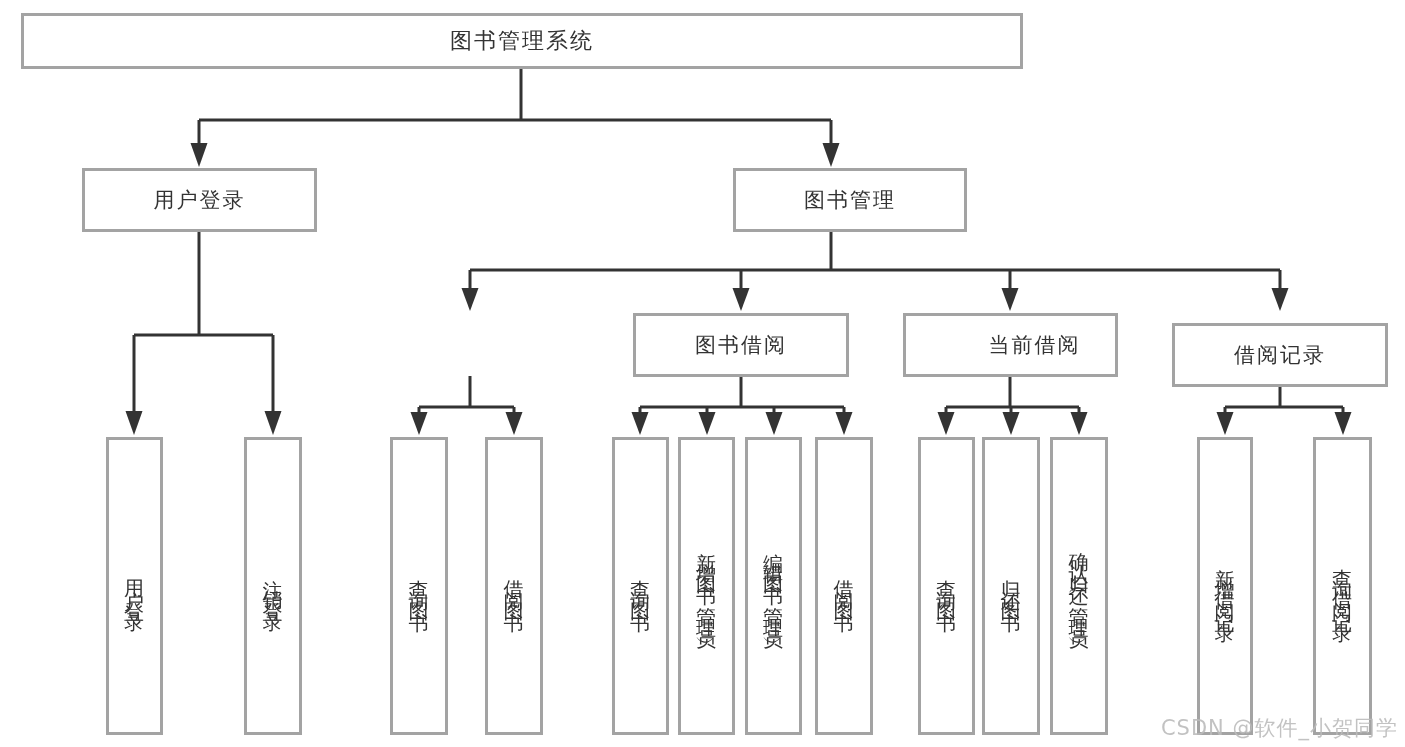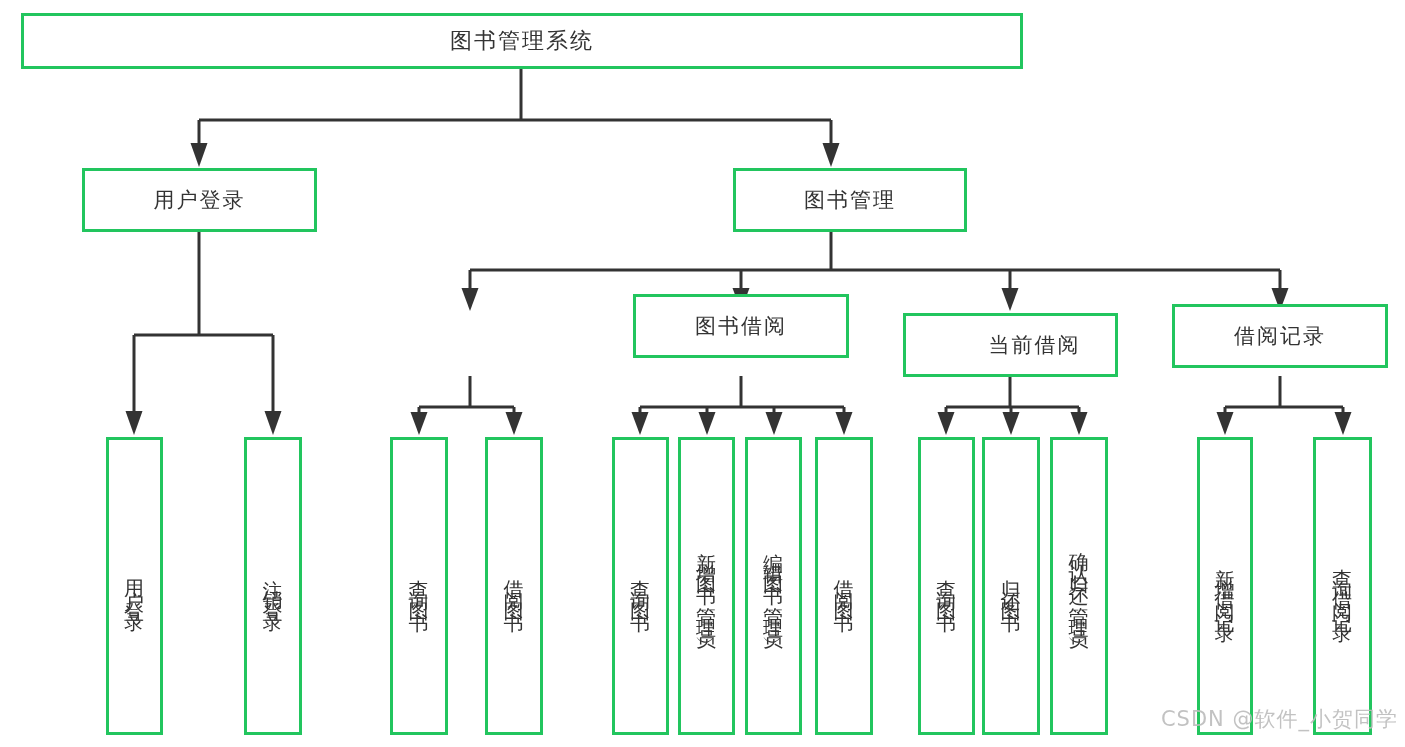--- a/index.html
+++ b/index.html
@@ -1,26 +1,26 @@
 <!DOCTYPE html>
 <html><head>
 <meta charset="utf-8">
 <style>
   html,body{margin:0;padding:0;background:#ffffff;}
   body{width:1405px;height:747px;position:relative;overflow:hidden;
        font-family:"DejaVu Sans","Liberation Sans",sans-serif;color:#333333;}
   .stage{position:absolute;left:0;top:0;width:1405px;height:747px;background:#ffffff;}
   svg.wires{position:absolute;left:0;top:0;width:1405px;height:747px;}
-  .node{position:absolute;background:#ffffff;border:3px solid #22c55e;
+  .node{position:absolute;background:#ffffff;border:3px solid #a3a3a3;
         box-sizing:border-box;display:flex;align-items:center;justify-content:center;}
   .hnode{font-size:21px;letter-spacing:2px;white-space:nowrap;}
   .root{font-size:22px;}
   .vnode{writing-mode:vertical-rl;text-orientation:mixed;font-size:20px;
          letter-spacing:11px;line-height:1;}
-  .watermark{position:absolute;right:7px;bottom:14px;font-size:21px;
+  .watermark{position:absolute;right:7px;bottom:5px;font-size:21px;
              color:#bcbcbc;letter-spacing:1px;white-space:nowrap;opacity:.9;}
   .wire{stroke:#333333;stroke-width:3;fill:none;}
   .head{fill:#333333;stroke:none;}
 </style>
 </head>
 <body>
 
 <div class="stage">
 
   <svg class="wires" viewBox="0 0 1405 747">
@@ -97,23 +97,23 @@
       <path class="wire" d="M1343,407 V414"></path>
       <polygon class="head" points="1334.5,412 1351.5,412 1343,435"></polygon>
     </g>
   </svg>
 
   <div class="node hnode root" style="left:21px;top:13px;width:1002px;height:56px;">图书管理系统</div>
 
   <div class="node hnode" style="left:82px;top:168px;width:235px;height:64px;">用户登录</div>
   <div class="node hnode" style="left:712px;top:168px;width:234px;height:64px;margin-left:21px;">图书管理</div>
 
-  <div class="node hnode" style="left:633px;top:294px;width:216px;height:64px;">图书借阅</div>
+  <div class="node hnode" style="left:633px;top:313px;width:216px;height:64px;">图书借阅</div>
   <div class="node hnode" style="left:903px;top:313px;width:215px;height:64px;padding-left:48px;">当前借阅</div>
-  <div class="node hnode" style="left:1172px;top:304px;width:216px;height:64px;">借阅记录</div>
+  <div class="node hnode" style="left:1172px;top:323px;width:216px;height:64px;">借阅记录</div>
 
   <div class="node vnode" style="left:106px;top:437px;width:57px;height:298px;">用户登录</div>
   <div class="node vnode" style="left:244px;top:437px;width:58px;height:298px;">注销登录</div>
 
   <div class="node vnode" style="left:390px;top:437px;width:58px;height:298px;">查询图书</div>
   <div class="node vnode" style="left:485px;top:437px;width:58px;height:298px;">借阅图书</div>
 
   <div class="node vnode" style="left:612px;top:437px;width:57px;height:298px;">查询图书</div>
   <div class="node vnode" style="left:678px;top:437px;width:57px;height:298px;">新增图书（管理员）</div>
   <div class="node vnode" style="left:745px;top:437px;width:57px;height:298px;">编辑图书（管理员）</div>

